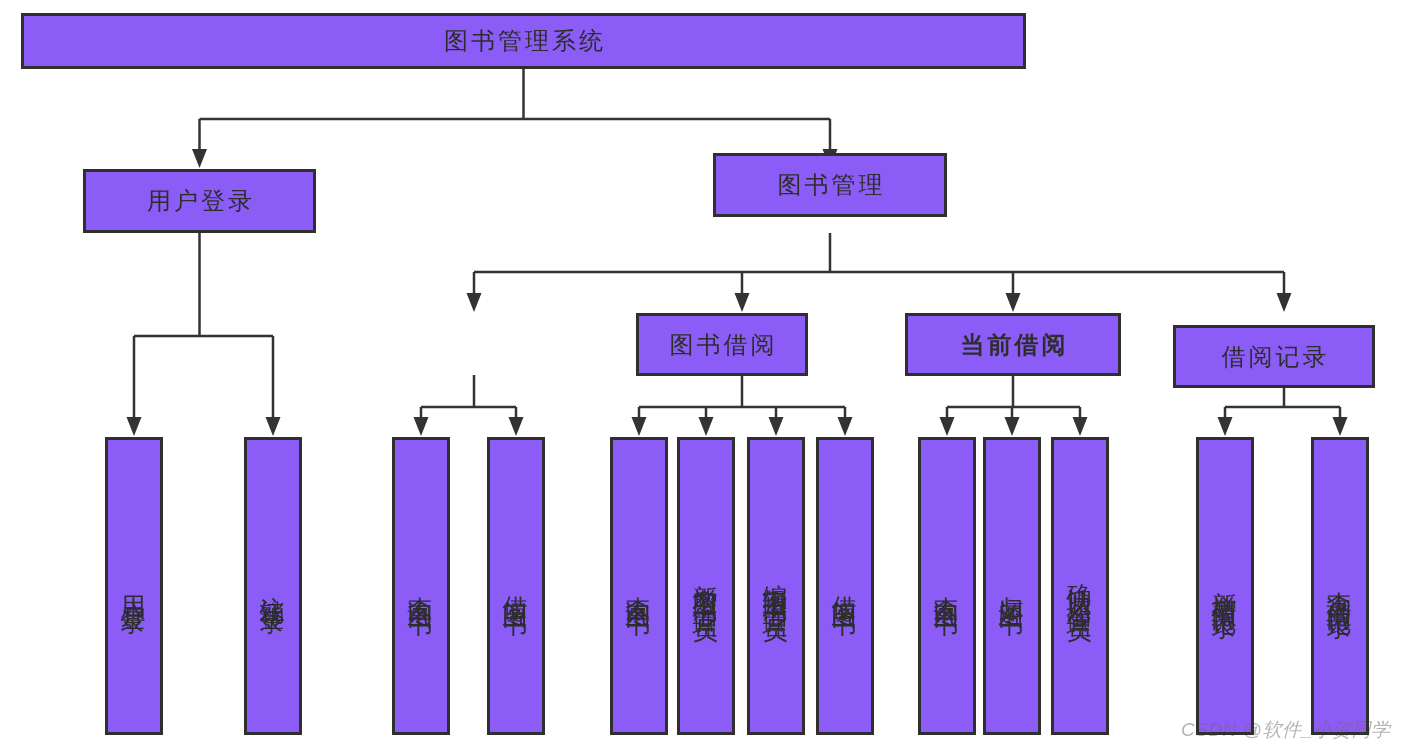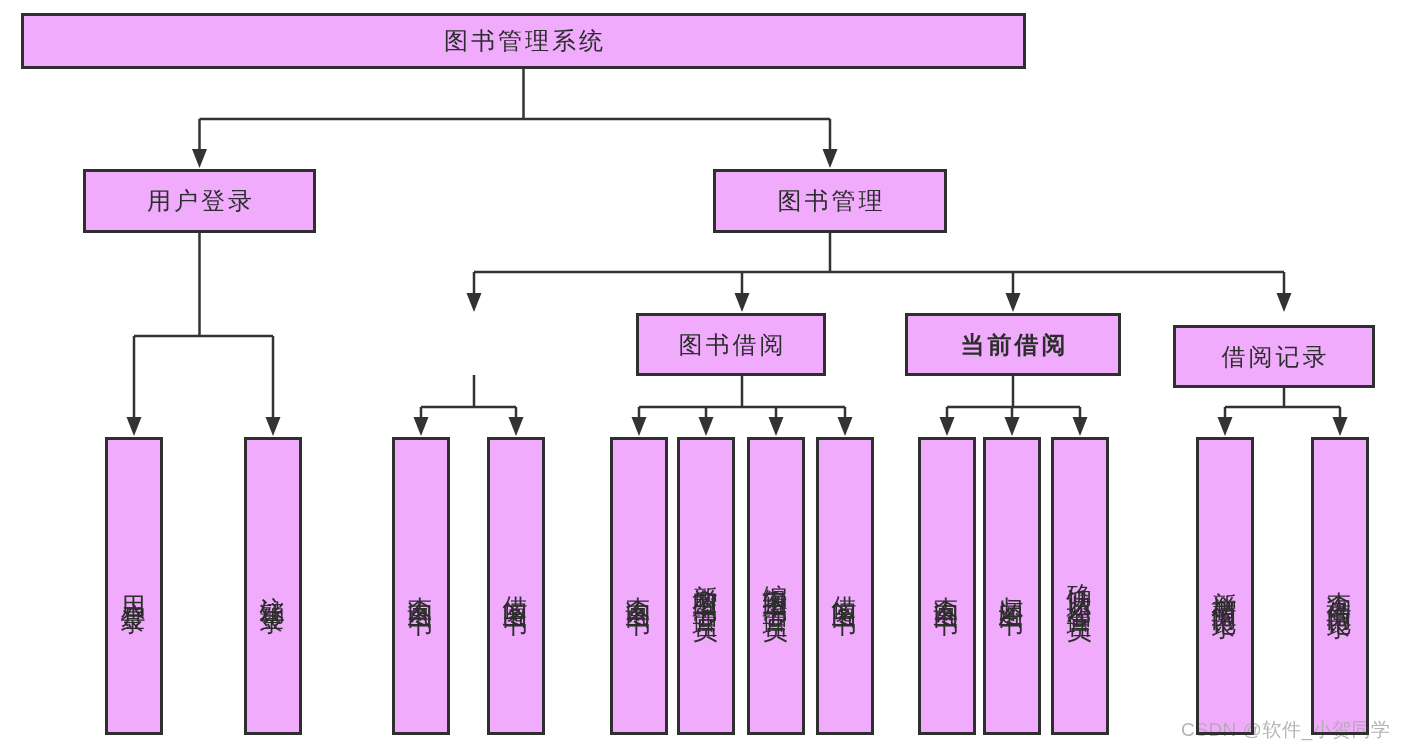--- a/index.html
+++ b/index.html
@@ -12,21 +12,21 @@
     overflow: hidden;
   }
   #connectors {
     position: absolute;
     left: 0; top: 0;
     z-index: 1;
   }
   .box {
     position: absolute;
     box-sizing: border-box;
-    background: #f0abfc;
+    background: #8b5cf6;
     border: 3px solid #2f2f2f;
     color: #2d2d2d;
     display: flex;
     align-items: center;
     justify-content: center;
     z-index: 2;
   }
   .h-label {
     font-size: 24px;
     letter-spacing: 3px;
@@ -43,20 +43,21 @@
   #watermark {
     position: absolute;
     left: 1181px;
     top: 717px;
     font-size: 19px;
     letter-spacing: 0.5px;
     color: #b4b4b4;
     z-index: 10;
     mix-blend-mode: darken;
     white-space: nowrap;
+    font-style: italic;
   }
 </style>
 </head>
 <body>
 
 <div id="canvas">
 
   <svg id="connectors" width="1405" height="747" viewBox="0 0 1405 747">
     <g stroke="#333333" stroke-width="2.5" fill="none">
 
@@ -126,25 +127,25 @@
     </g>
   </svg>
 
   <div class="box" style="left:21px; top:13px; width:1005px; height:56px;">
     <span class="h-label">图书管理系统</span>
   </div>
 
   <div class="box" style="left:83px; top:169px; width:233px; height:64px;">
     <span class="h-label">用户登录</span>
   </div>
-  <div class="box" style="left:713px; top:169px; width:234px; height:64px;">
+  <div class="box" style="left:713px; top:153px; width:234px; height:64px;">
     <span class="h-label">图书管理</span>
   </div>
 
-  <div class="box" style="left:636px; top:313px; width:190px; height:63px;text-align:right;">
+  <div class="box" style="left:636px; top:313px; width:172px; height:63px;text-align:right;">
     <span class="h-label">图书借阅</span>
   </div>
   <div class="box" style="left:905px; top:313px; width:216px; height:63px;font-weight:bold;">
     <span class="h-label">当前借阅</span>
   </div>
   <div class="box" style="left:1173px; top:313px; width:202px; height:63px;margin-top:12px;">
     <span class="h-label">借阅记录</span>
   </div>
 
   <div class="box" style="left:105px; top:437px; width:58px; height:298px;">

